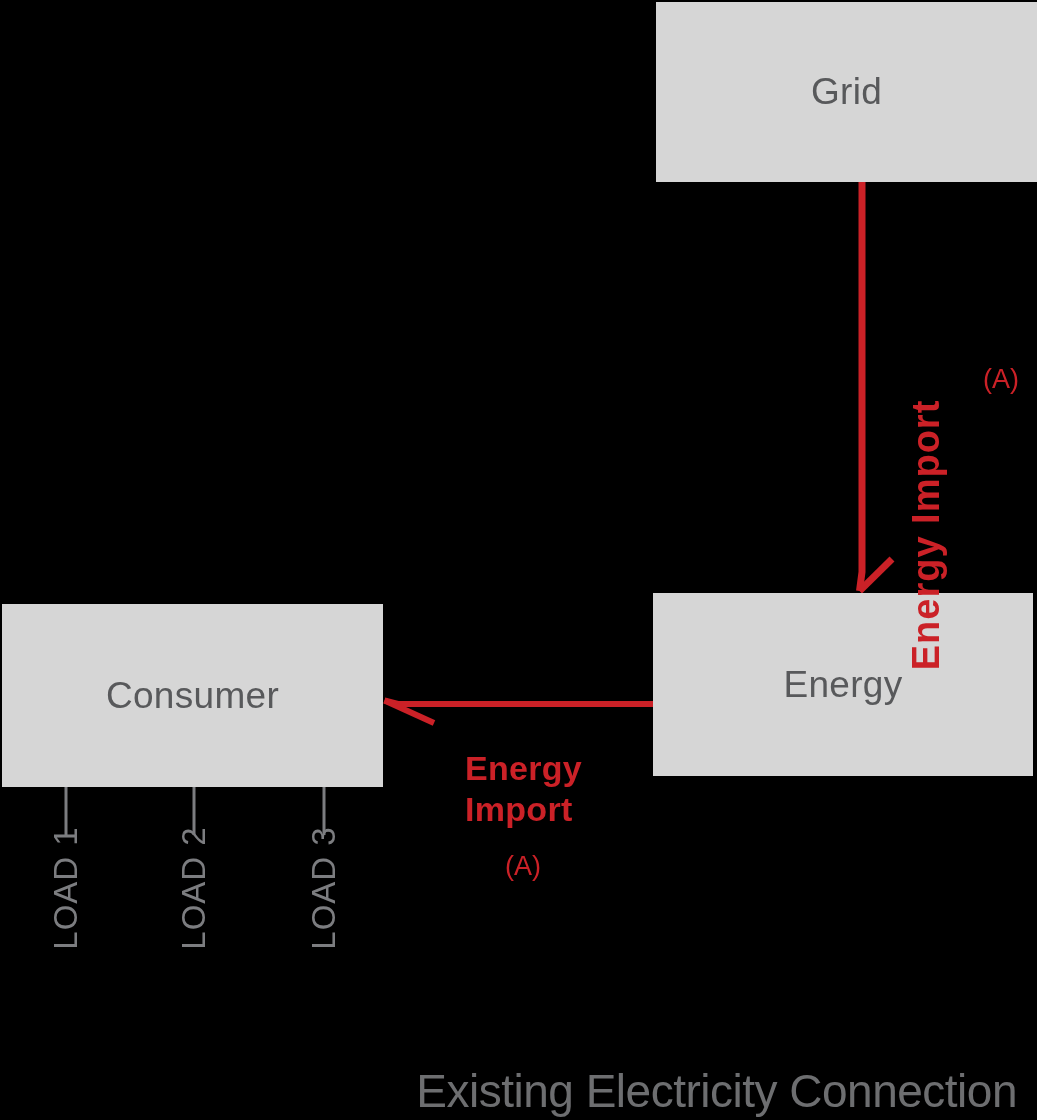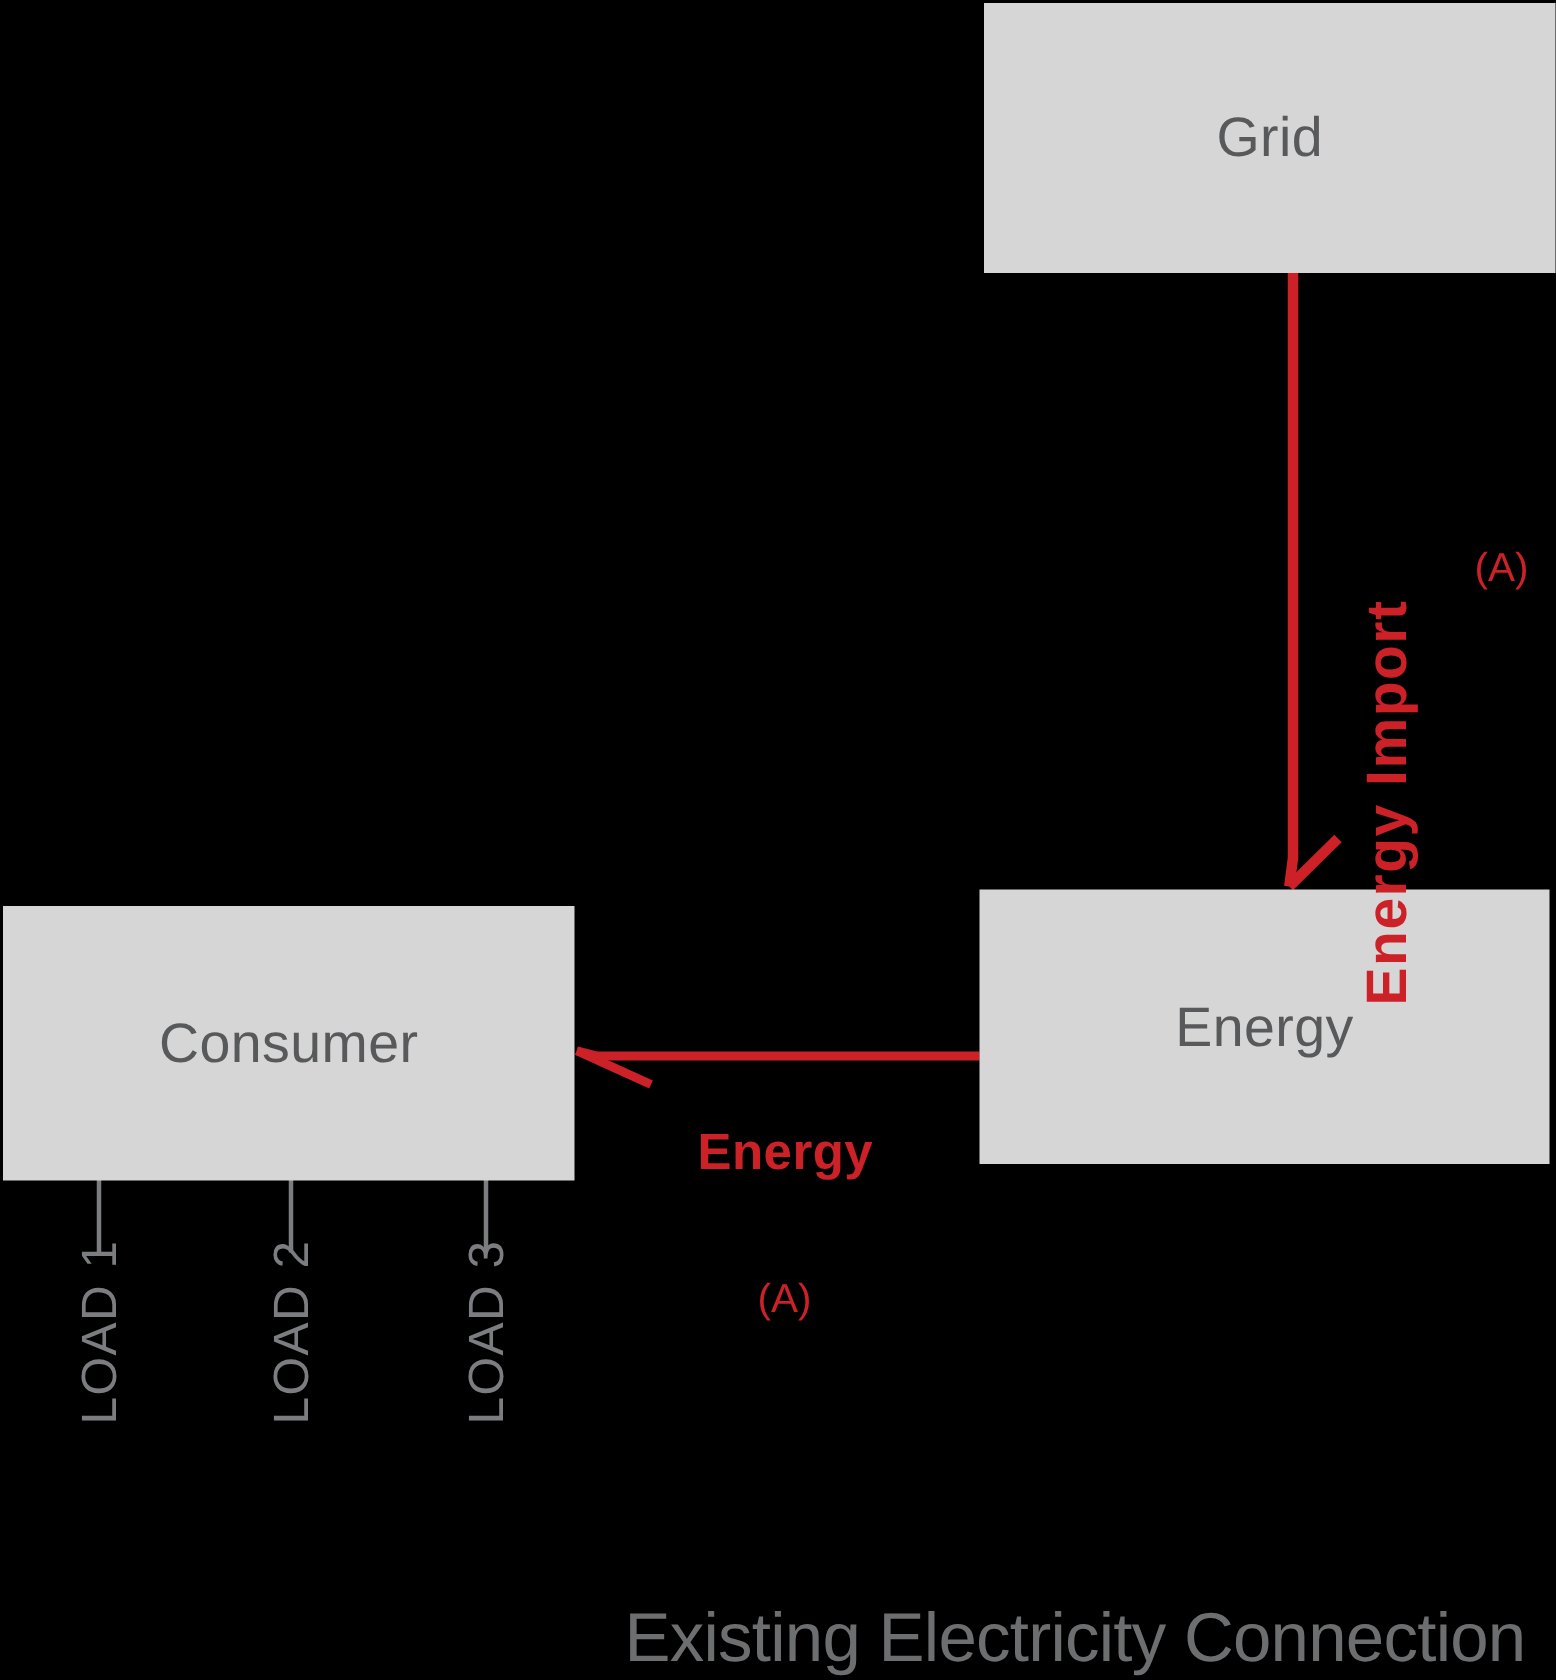--- a/index.html
+++ b/index.html
@@ -96,20 +96,21 @@
 <div class="node-box" id="consumer-box">
   <div>Consumer</div>
 </div>
 
 <div class="flow-label-vertical">Energy Import</div>
 
 <div class="flow-annotation" id="annotation-vertical">(A)</div>
 
 <div class="flow-label-horizontal">
   <div>Energy</div>
+  <div>Import</div>
 </div>
 
 <div class="flow-annotation" id="annotation-horizontal">(A)</div>
 
 <div class="load-label" id="load-label-1">LOAD 1</div>
 <div class="load-label" id="load-label-2">LOAD 2</div>
 <div class="load-label" id="load-label-3">LOAD 3</div>
 
 <div id="diagram-title">Existing Electricity Connection</div>
 

